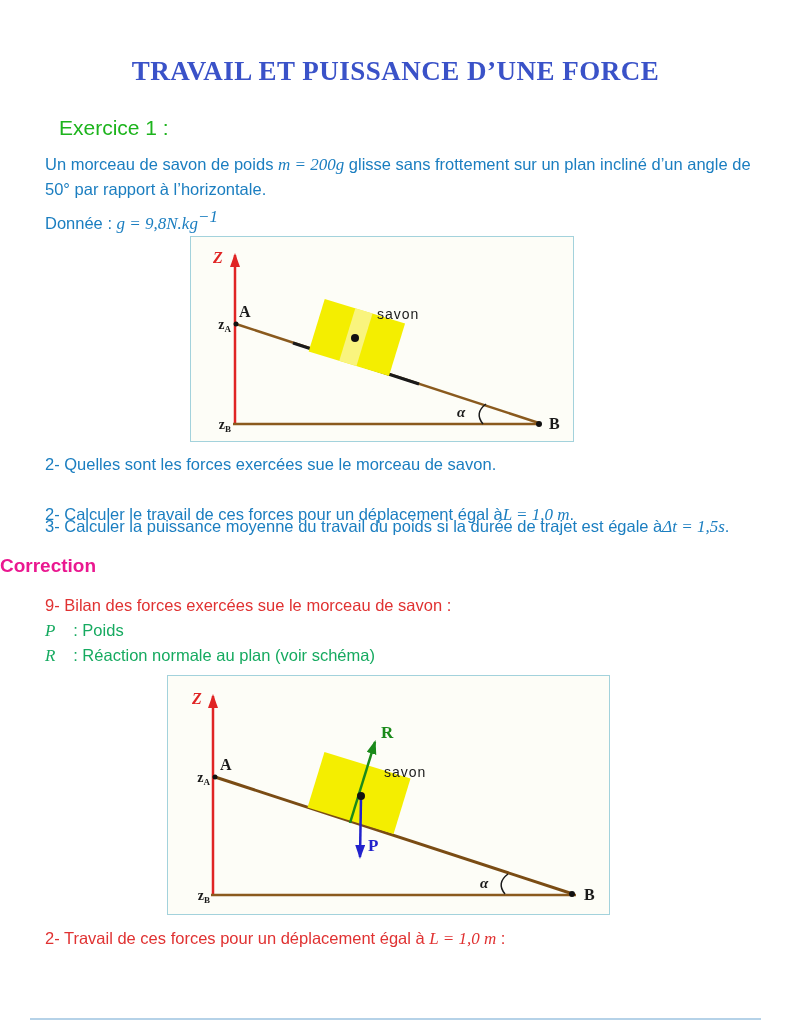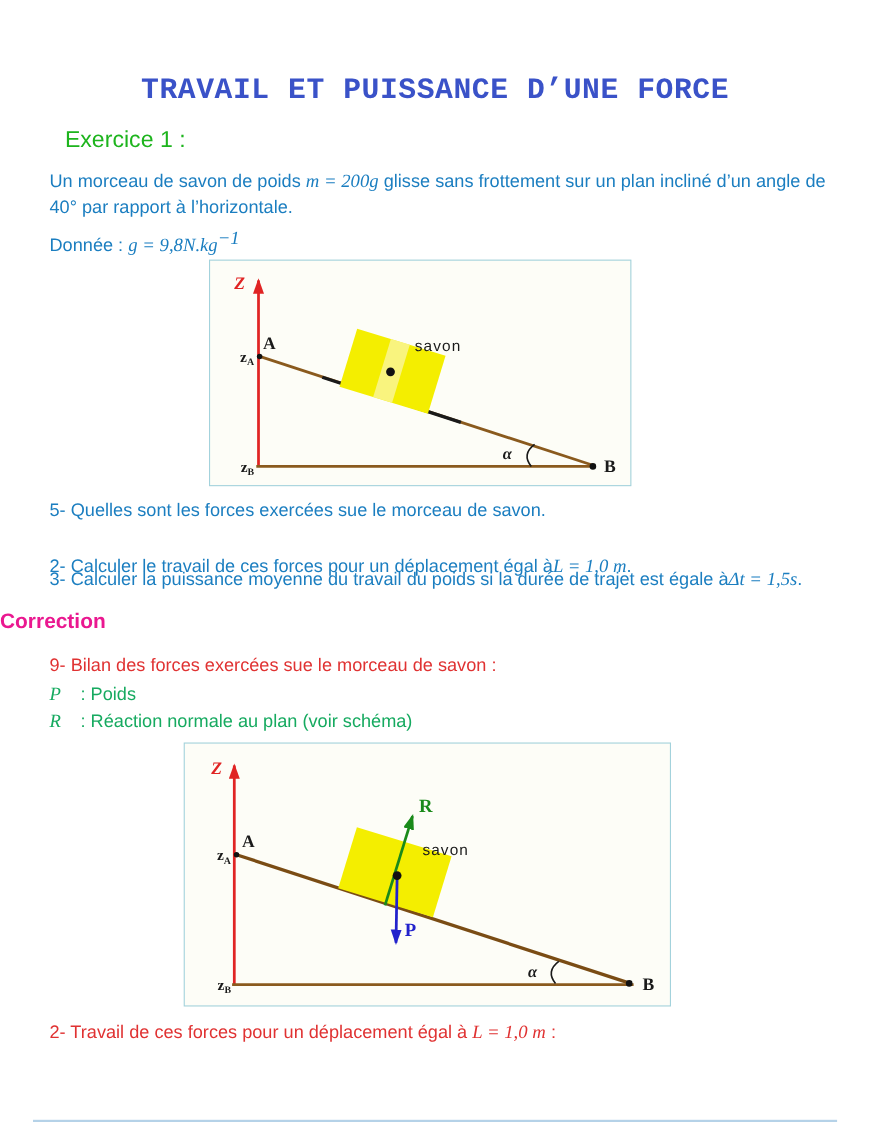--- a/index.html
+++ b/index.html
@@ -3,22 +3,22 @@
 <meta charset="utf-8">
 <style>
   html,body{margin:0;padding:0;}
   body{
     width:791px;height:1024px;position:relative;background:#ffffff;
     font-family:"Liberation Sans",sans-serif;overflow:hidden;
   }
   .abs{position:absolute;}
   .page-title{
     top:58px;left:0;width:791px;text-align:center;
-    font-family:Liberation Mono, monospace;font-weight:bold;
-    font-size:27px;color:#3a52c8;letter-spacing:0.5px;line-height:1;margin-top:12px;
+    font-family:Liberation Serif, serif;font-weight:bold;
+    font-size:27px;color:#3a52c8;letter-spacing:0.5px;line-height:1;
   }
   .ex-heading{
     top:117px;left:59px;font-weight:normal;font-size:21px;color:#1db41d;line-height:1;
   }
   .blue-text{color:#1b7ec0;font-size:16.5px;line-height:1.2;}
   .red-text{color:#e03232;font-size:16.5px;line-height:1.2;}
   .green-text{color:#16aa60;font-size:16.5px;line-height:1.2;}
   .m{font-family:"Liberation Serif",serif;font-style:italic;font-size:17px;}
   .correction{
     top:556px;left:0;width:791px;
@@ -43,21 +43,21 @@
 </head>
 <body>
 
 <div class="abs page-title">TRAVAIL ET PUISSANCE D’UNE FORCE</div>
 
 <div class="abs ex-heading">Exercice 1 :</div>
 
 <div class="abs blue-text" style="top:155px;left:45px;width:710px;">
   <span>Un morceau de savon de poids </span><span class="m">m = 200g</span><span> glisse sans frottement sur un plan incliné d’un angle de</span>
 </div>
-<div class="abs blue-text" style="top:180px;left:45px;width:710px;">40° par rapport à l’horizontale.</div>
+<div class="abs blue-text" style="top:180px;left:45px;width:710px;">50° par rapport à l’horizontale.</div>
 <div class="abs blue-text" style="top:207px;left:45px;width:710px;">
   <span>Donnée : </span><span class="m">g = 9,8N.kg</span><sup class="m">−1</sup>
 </div>
 
 <div id="diagram1" class="abs diagram">
   <svg width="382" height="204" viewBox="0 0 382 204">
     <defs>
       <marker id="ah-red-1" markerUnits="userSpaceOnUse" markerWidth="16" markerHeight="12" refX="12" refY="5" orient="auto">
         <path d="M0,0 L14,5 L0,10 z" fill="#e02424"></path>
       </marker>
@@ -83,21 +83,21 @@
     <text x="40" y="92" text-anchor="end"><tspan class="d-z">z</tspan><tspan class="d-sub" dy="3">A</tspan></text>
     <circle cx="348" cy="187" r="3" fill="#111"></circle>
     <text x="358" y="192" class="d-serif-b">B</text>
     <text x="40" y="192" text-anchor="end"><tspan class="d-z">z</tspan><tspan class="d-sub" dy="3">B</tspan></text>
 
     <path d="M 292 187 Q 283 176 295 167" stroke="#1a1a1a" stroke-width="1.5" fill="none"></path>
     <text x="266" y="180" class="d-alpha">α</text>
   </svg>
 </div>
 
-<div class="abs blue-text" style="top:455px;left:45px;width:710px;">5- Quelles sont les forces exercées sue le morceau de savon.</div>
+<div class="abs blue-text" style="top:455px;left:45px;width:710px;">2- Quelles sont les forces exercées sue le morceau de savon.</div>
 <div class="abs blue-text" style="top:505px;left:45px;width:710px;">
   <span>2- Calculer le travail de ces forces pour un déplacement égal à</span><span class="m">L = 1,0 m</span><span>.</span>
 </div>
 <div class="abs blue-text" style="top:517px;left:45px;width:720px;">
   <span>3- Calculer la puissance moyenne du travail du poids si la durée de trajet est égale à</span><span class="m">Δt = 1,5s</span><span>.</span>
 </div>
 
 <div class="abs correction">Correction</div>
 
 <div class="abs red-text" style="top:596px;left:45px;width:710px;">9- Bilan des forces exercées sue le morceau de savon :</div>

